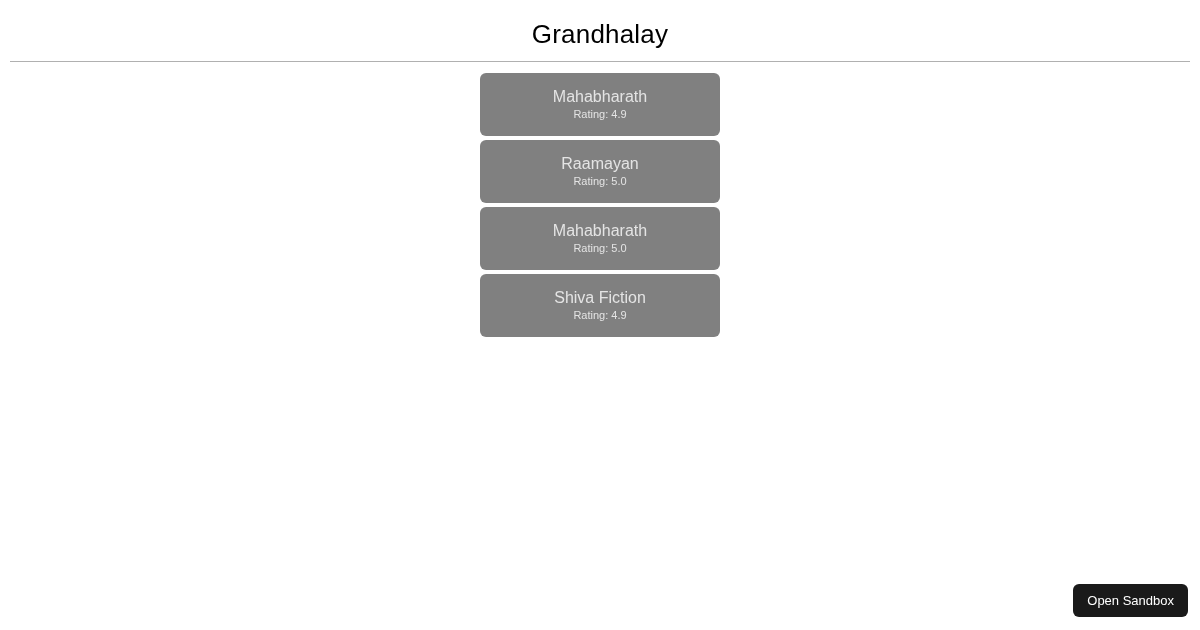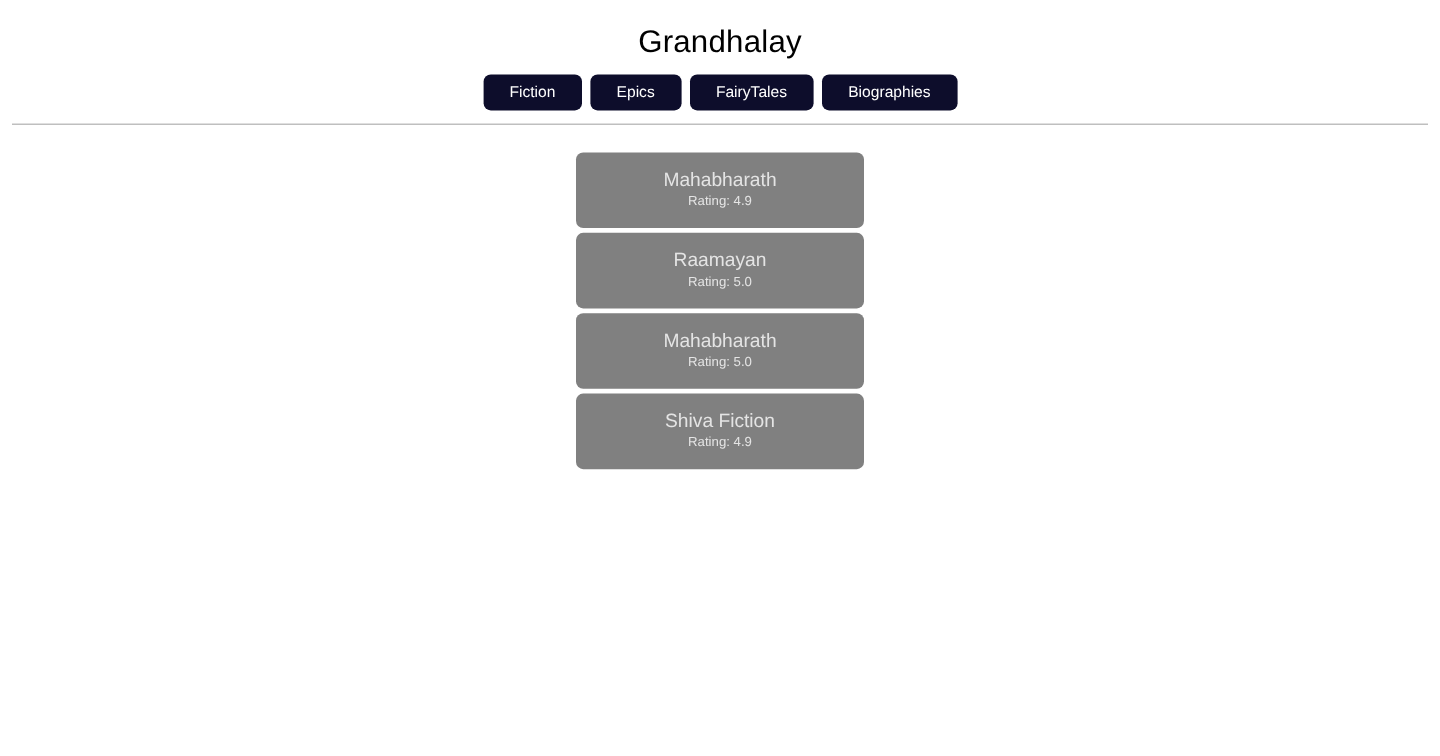--- a/index.html
+++ b/index.html
@@ -70,21 +70,21 @@
   
   .divider {
     margin: 11px 10px 0 10px;
     height: 0;
     border: 0;
     border-top: 1px solid #b0b0b0;
   }
 
   
   .book-list {
-    margin: 12px;
+    margin: 0;
     padding: 0;
     list-style: none;
     width: 240px;
     margin-left: auto;
     margin-right: auto;
     padding-top: 11px;
     display: flex;
     flex-direction: column;
     gap: 4px;
   }
@@ -134,26 +134,20 @@
   }
 </style>
 </head>
 <body>
 
 <div class="app">
 
   <h1 class="page-title">Grandhalay</h1>
 
 
-  <div class="genre-bar">
-    <button class="genre-button">Fiction</button>
-    <button class="genre-button">Epics</button>
-    <button class="genre-button">FairyTales</button>
-    <button class="genre-button">Biographies</button>
-  </div>
 
   <hr class="divider">
 
   <ul class="book-list">
 
     <li class="book-card">
       <span class="book-title">Mahabharath</span>
       <span class="book-rating">Rating: 4.9</span>
     </li>
 
@@ -167,14 +161,15 @@
       <span class="book-rating">Rating: 5.0</span>
     </li>
 
     <li class="book-card">
       <span class="book-title">Shiva Fiction</span>
       <span class="book-rating">Rating: 4.9</span>
     </li>
 
   </ul>
 
+  <button class="sandbox-button">Open Sandbox</button>
 
 </div>
 
 </body></html>

